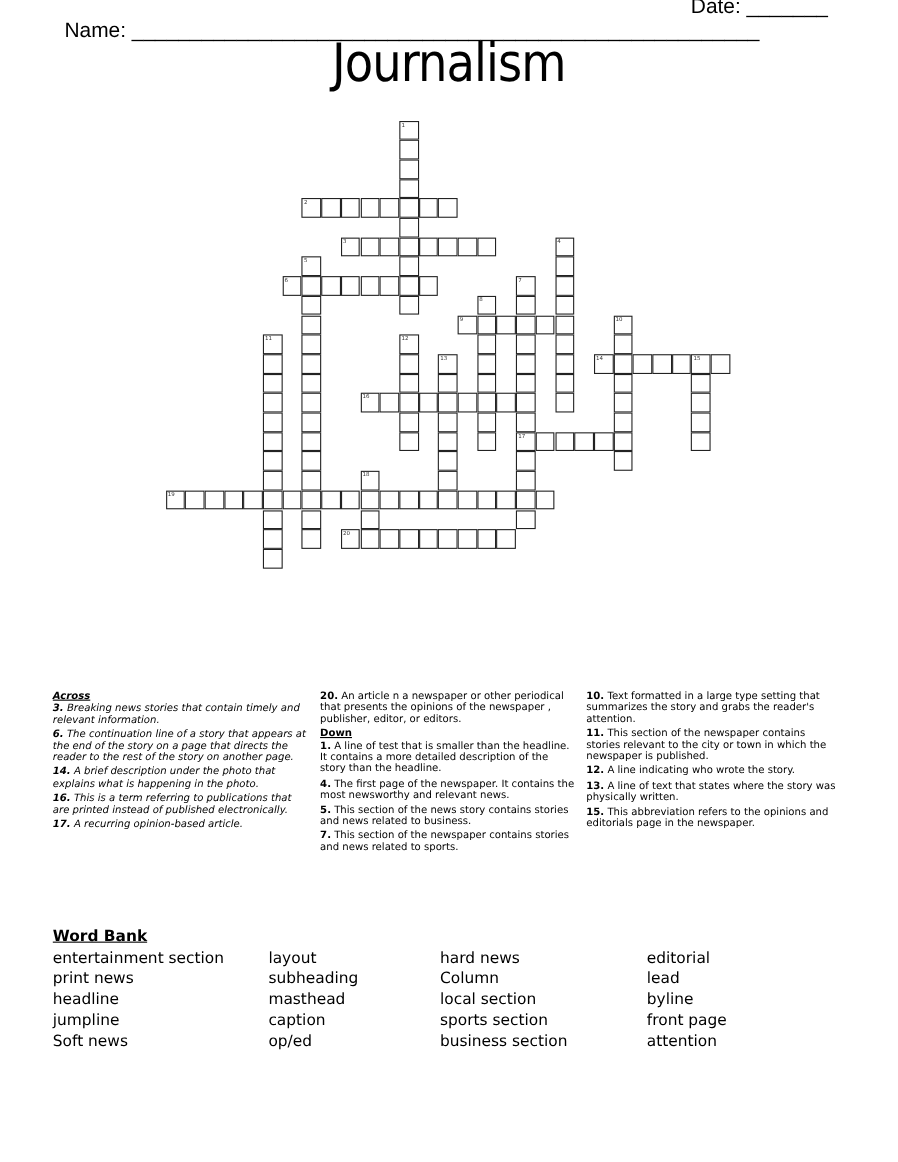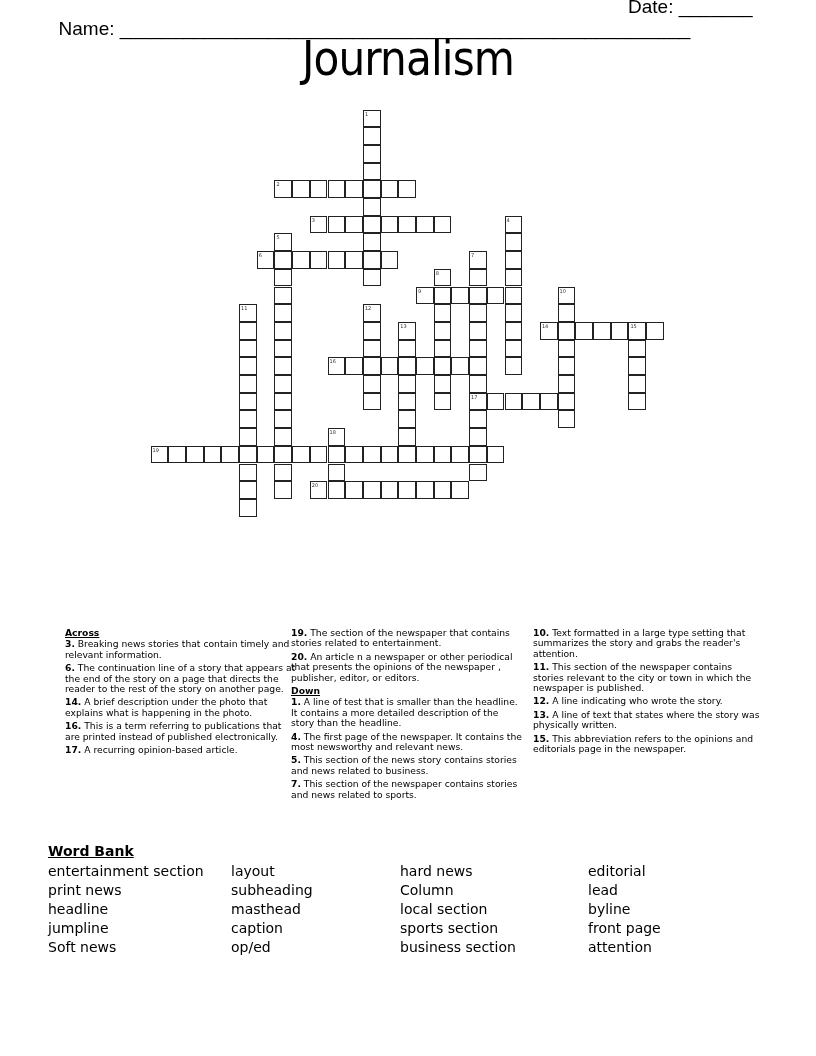--- a/index.html
+++ b/index.html
@@ -21,21 +21,21 @@
     }
     .cell .num {
       position: absolute; left: 1px; top: 0px; font-family: "DejaVu Sans", sans-serif;
       font-size: 5px; line-height: 6px; color: #333;
     }
     .clues {
       position: absolute; top: 628px; left: 48px; width: 720px;
       font-family: "DejaVu Sans", sans-serif; font-size: 9.2px; line-height: 10.4px;
     }
     .col { position: absolute; top: 0; width: 232px; }
-    .col.c1 { left: 17px; }
+    .col.c1 { left: 0; font-style: italic; }
     .col.c2 { left: 243px; }
     .col.c3 { left: 485px; }
     .clue { margin: 0 0 3px 0; }
     .clue b { font-weight: bold; }
     .sec-head { text-decoration: underline; font-weight: bold; margin: 0 0 1px 0; }
     .wb-title {
       position: absolute; top: 843px; left: 48px;
       font-family: "DejaVu Sans", sans-serif; font-size: 14px; font-weight: bold; text-decoration: underline;
     }
     .wordbank {
@@ -259,21 +259,20 @@
 <div class="clues">
   <div class="col c1">
     <div class="sec-head">Across</div>
     <div class="clue"><b>3.</b> <span>Breaking news stories that contain timely and relevant information.</span></div>
     <div class="clue"><b>6.</b> <span>The continuation line of a story that appears at the end of the story on a page that directs the reader to the rest of the story on another page.</span></div>
     <div class="clue"><b>14.</b> <span>A brief description under the photo that explains what is happening in the photo.</span></div>
     <div class="clue"><b>16.</b> <span>This is a term referring to publications that are printed instead of published electronically.</span></div>
     <div class="clue"><b>17.</b> <span>A recurring opinion-based article.</span></div>
   </div>
   <div class="col c2">
-    <div class="clue"><b>19.</b> <span>The section of the newspaper that contains stories related to entertainment.</span></div>
     <div class="clue"><b>20.</b> <span>An article n a newspaper or other periodical that presents the opinions of the newspaper , publisher, editor, or editors.</span></div>
     <div class="sec-head">Down</div>
     <div class="clue"><b>1.</b> <span>A line of test that is smaller than the headline. It contains a more detailed description of the story than the headline.</span></div>
     <div class="clue"><b>4.</b> <span>The first page of the newspaper. It contains the most newsworthy and relevant news.</span></div>
     <div class="clue"><b>5.</b> <span>This section of the news story contains stories and news related to business.</span></div>
     <div class="clue"><b>7.</b> <span>This section of the newspaper contains stories and news related to sports.</span></div>
   </div>
   <div class="col c3">
     <div class="clue"><b>10.</b> <span>Text formatted in a large type setting that summarizes the story and grabs the reader's attention.</span></div>
     <div class="clue"><b>11.</b> <span>This section of the newspaper contains stories relevant to the city or town in which the newspaper is published.</span></div>
@@ -285,21 +284,21 @@
 
 <div class="wb-title">Word Bank</div>
 <div class="wordbank">
   <div class="wb-col" style="left:0">
     <div>entertainment section</div>
     <div>print news</div>
     <div>headline</div>
     <div>jumpline</div>
     <div>Soft news</div>
   </div>
-  <div class="wb-col" style="left:183px">
+  <div class="wb-col" style="left:196px">
     <div>layout</div>
     <div>subheading</div>
     <div>masthead</div>
     <div>caption</div>
     <div>op/ed</div>
   </div>
   <div class="wb-col" style="left:352px">
     <div>hard news</div>
     <div>Column</div>
     <div>local section</div>

